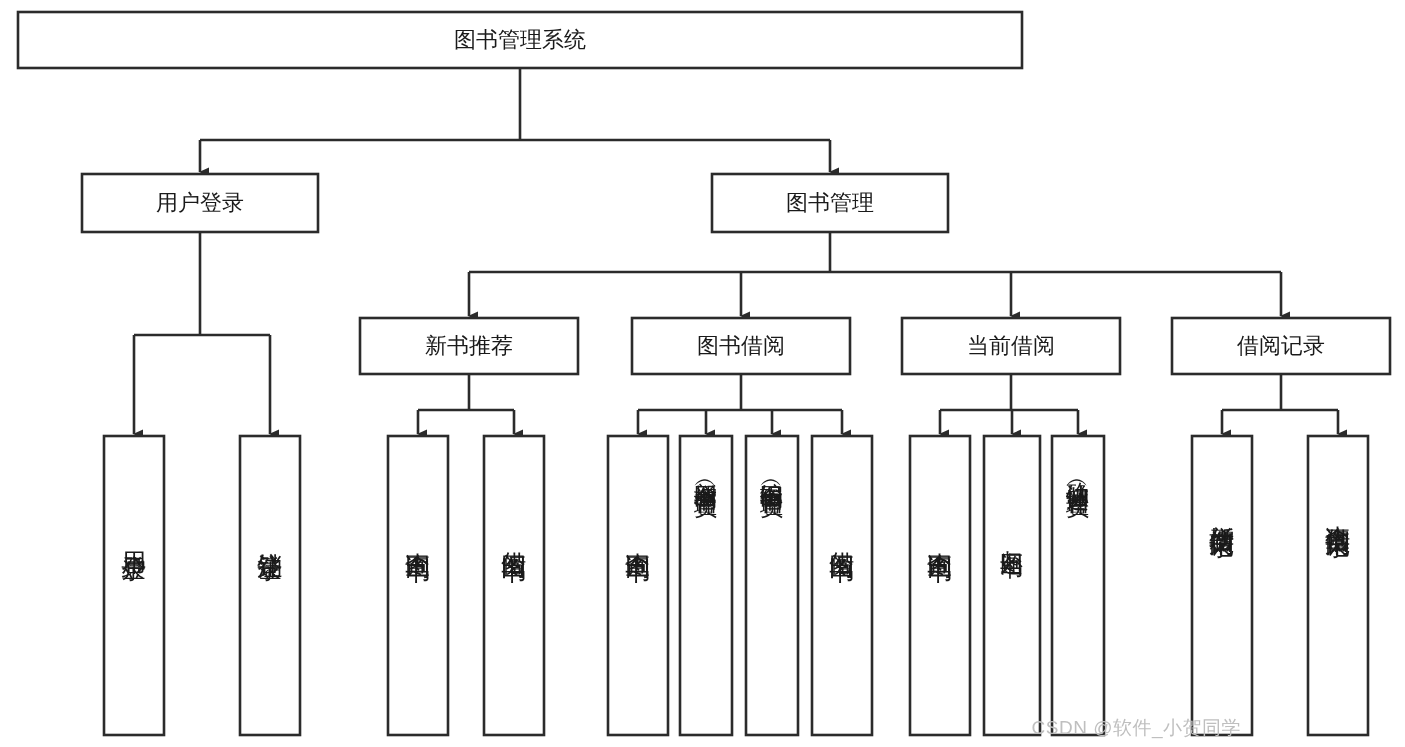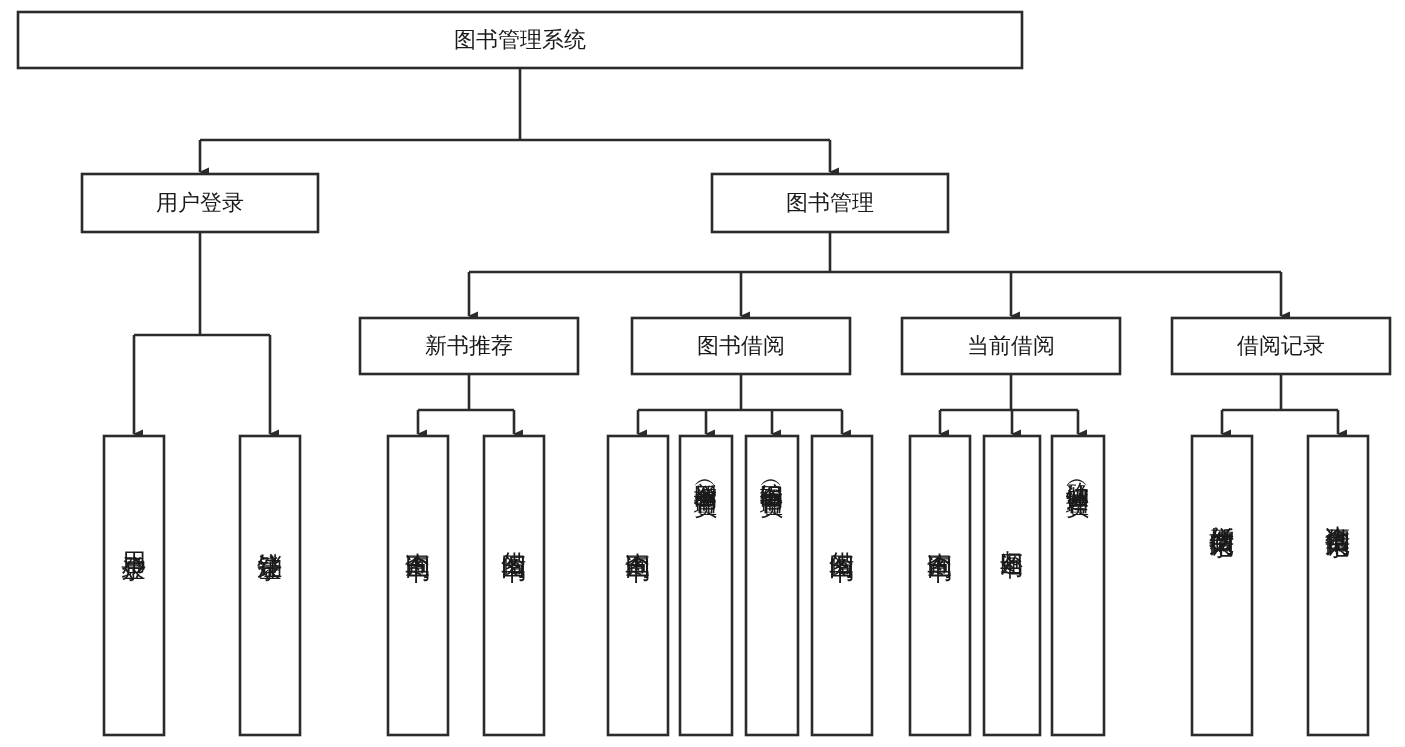--- a/index.html
+++ b/index.html
@@ -188,13 +188,14 @@
         <span class="leaf-label" style="margin-top: 28px; font-size: 23px;">确认归还（管理员）</span>
       </div>
       <div class="leaf-label-wrap" style="left: 1192px; top: 436px; width: 60px; height: 299px;">
         <span class="leaf-label" style="margin-top: 69px;">新增借阅记录</span>
       </div>
       <div class="leaf-label-wrap" style="left: 1308px; top: 436px; width: 60px; height: 299px;">
         <span class="leaf-label" style="margin-top: 69px;">查询借阅记录</span>
       </div>
     </div>
 
+  <div class="watermark">CSDN @软件_小贺同学</div>
 </div>
 
 </body></html>

